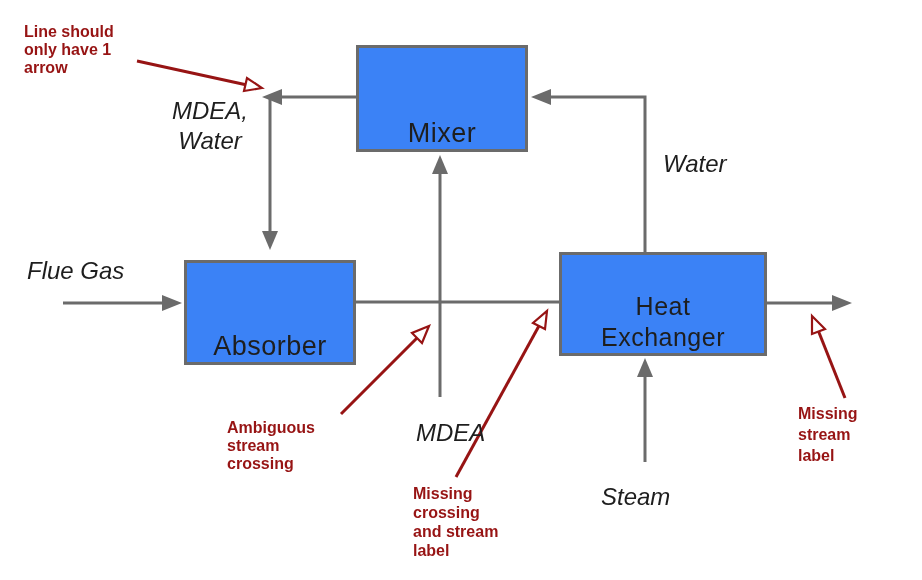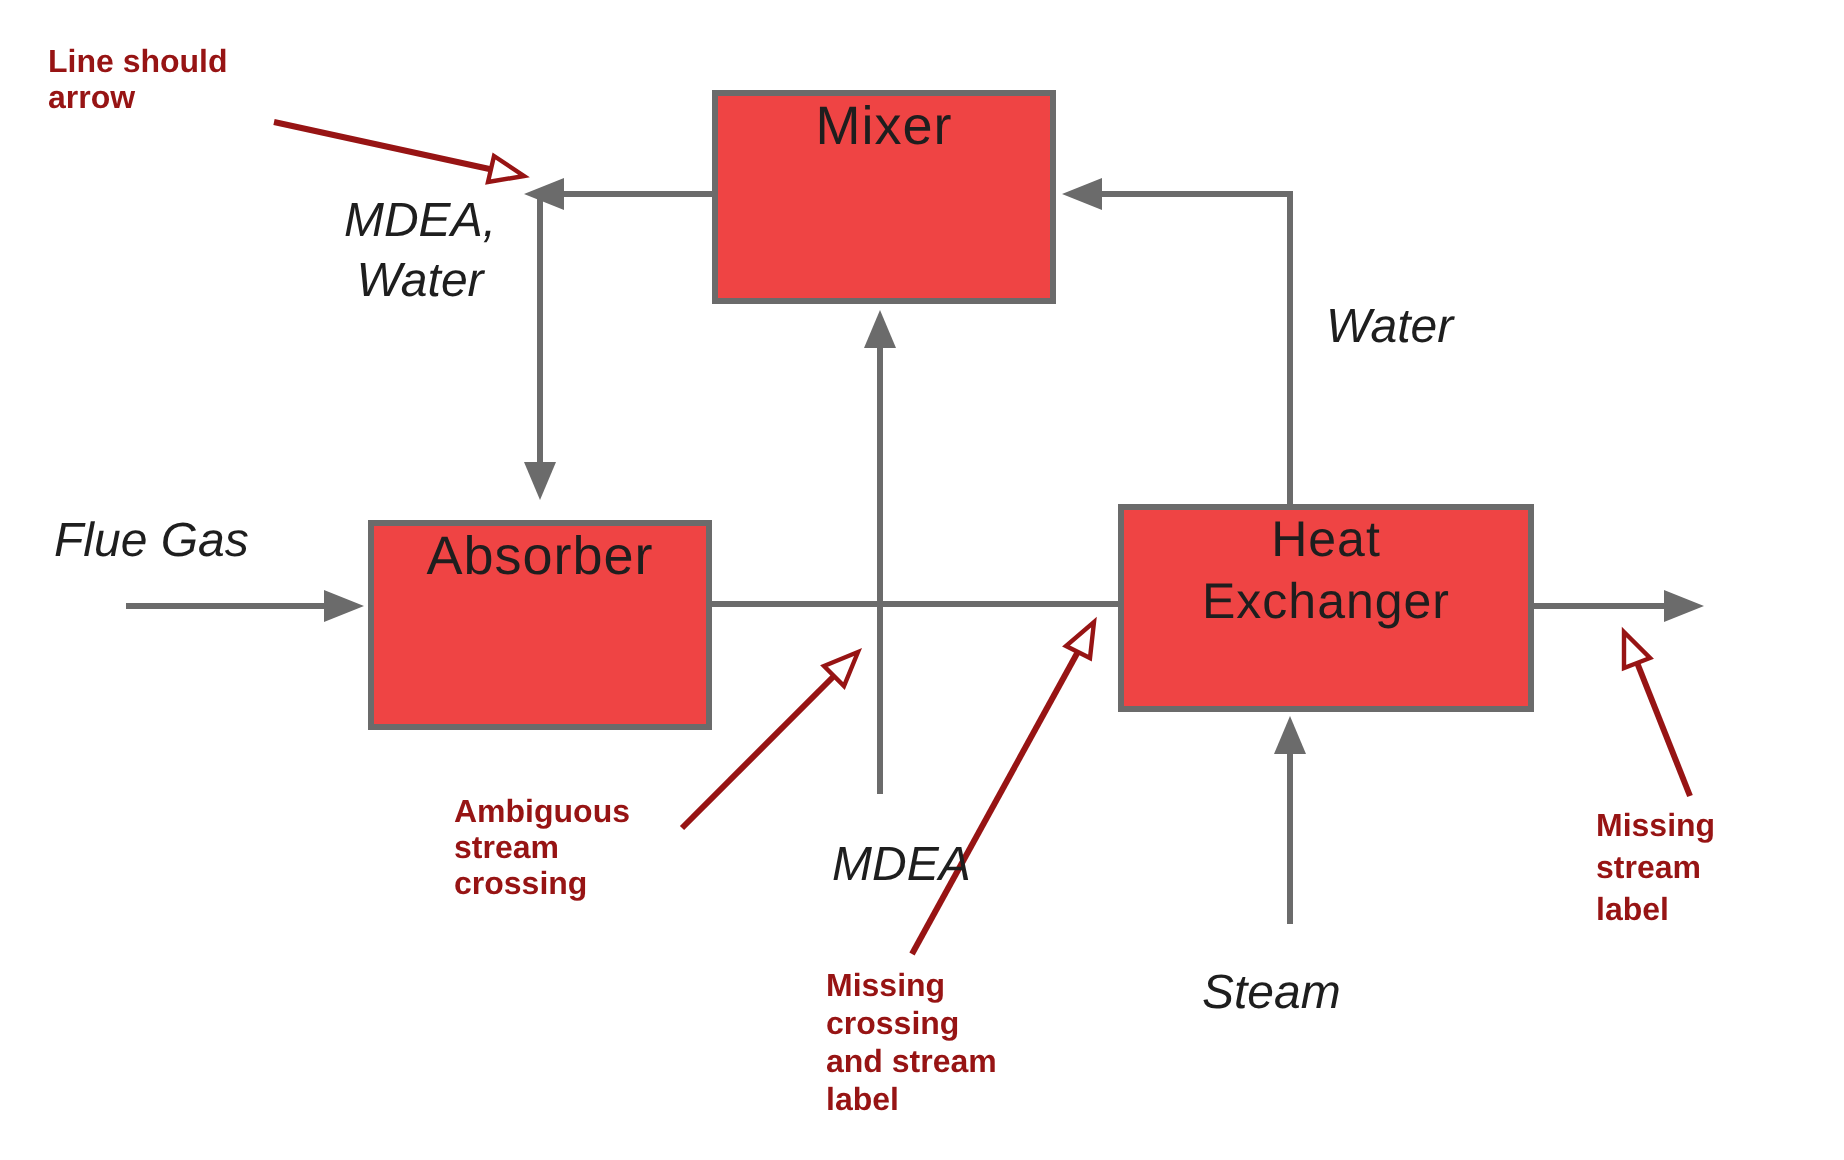--- a/index.html
+++ b/index.html
@@ -2,22 +2,22 @@
 <html style="--line-gray: #6b6b6b; --text-dark: #1e1e1e; --annotation-red: #971414;"><head>
 <meta charset="utf-8">
 <style>
   html,body{margin:0;padding:0;background:#ffffff;}
   .stage{
     position:relative;width:922px;height:580px;background:#ffffff;overflow:hidden;
     font-family:"Liberation Sans",sans-serif;color:var(--text-dark,#1e1e1e);
   }
   .stage svg{position:absolute;left:0;top:0;}
   .pbox{
-    position:absolute;background:#ef4444;border:3px solid var(--line-gray,#6b6b6b);
-    display:flex;align-items:flex-start;justify-content:center;text-align:center;
+    position:absolute;background:#3b82f6;border:3px solid var(--line-gray,#6b6b6b);
+    display:flex;align-items:flex-end;justify-content:center;text-align:center;
     font-size:27px;letter-spacing:.5px;color:var(--text-dark,#1e1e1e);box-sizing:border-box;
   }
   .pbox.hx{font-size:25px;line-height:31px;padding:0 14px;}
   .slabel{
     position:absolute;font-style:italic;font-size:24px;white-space:nowrap;
     color:var(--text-dark,#1e1e1e);
   }
   .slabel.center{text-align:center;white-space:normal;}
   .slabel sub{font-size:14px;position:relative;top:.30em;left:.05em;}
   .ann{
@@ -91,24 +91,25 @@
 
   <div class="slabel" style="left:27px;top:257px;">Flue Gas</div>
 
 
   <div class="slabel" style="left:416px;top:419px;text-align:center;">MDEA</div>
 
   <div class="slabel" style="left:601px;top:483px;">Steam</div>
 
   <div class="ann" style="left:24px;top:23px;width:120px;">
     <div>Line should</div>
+    <div>only have 1</div>
     <div>arrow</div>
   </div>
 
-  <div class="ann" style="left:227px;top:398px;width:120px;">
+  <div class="ann" style="left:227px;top:419px;width:120px;">
     <div>Ambiguous</div>
     <div>stream</div>
     <div>crossing</div>
   </div>
 
   <div class="ann lh19" style="left:413px;top:484px;width:120px;">
     <div>Missing</div>
     <div>crossing</div>
     <div>and stream</div>
     <div>label</div>

